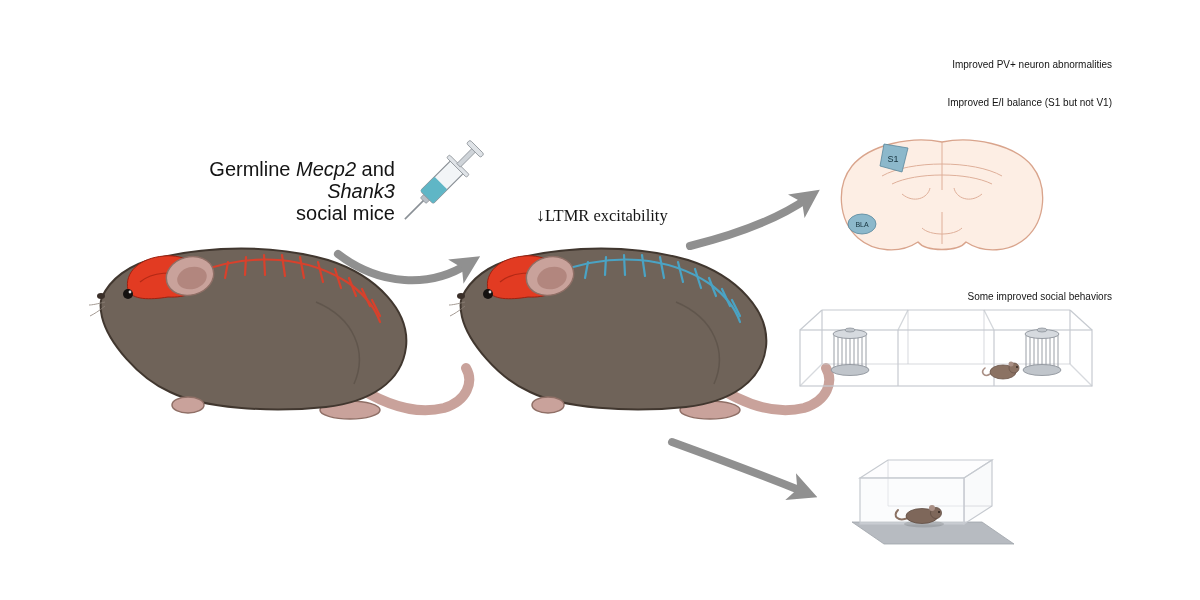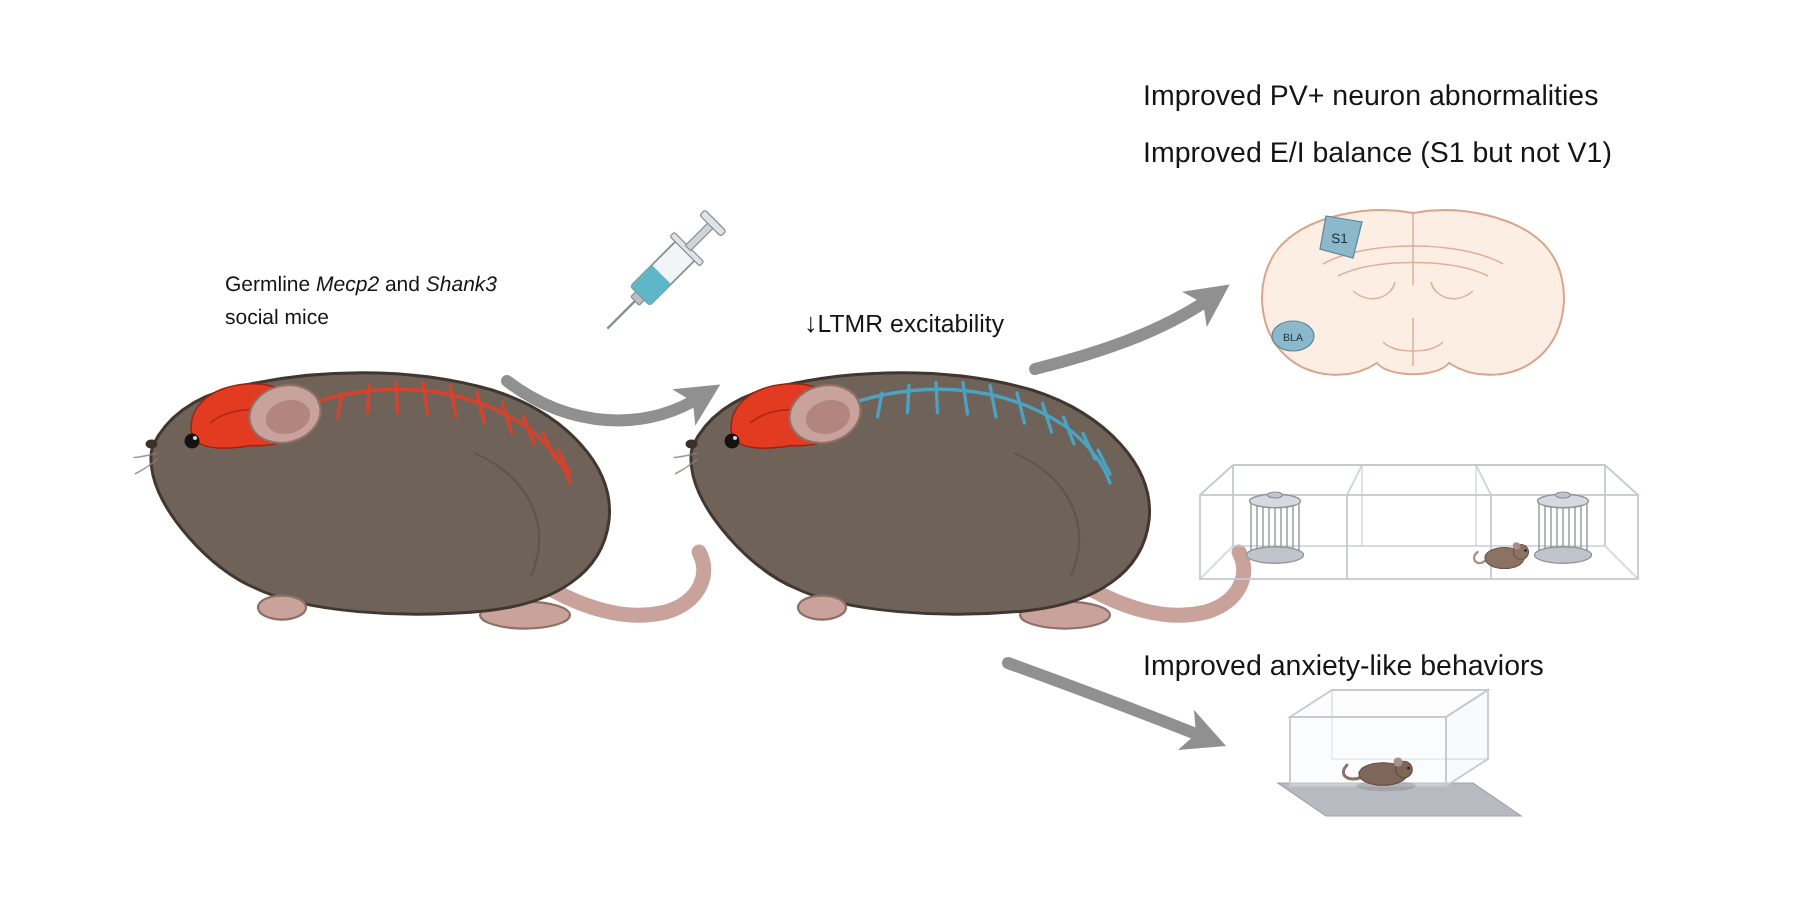--- a/index.html
+++ b/index.html
@@ -1,20 +1,20 @@
 <!DOCTYPE html>
 <html><head>
 <meta charset="utf-8">
 <style>
   html,body{margin:0;padding:0;background:#fff;}
   #figure{position:relative;width:1200px;height:600px;background:#ffffff;overflow:hidden;
           font-family:"Liberation Sans",sans-serif;color:#141414;}
   .abs{position:absolute;}
-  .lbl{text-align:left;font-size:19px;line-height:22px;}
-  .lbl-lg{font-size:14px;line-height:22px;text-align:left;margin-top:20px;}
+  .lbl{text-align:right;font-size:10px;line-height:22px;}
+  .lbl-lg{font-size:20px;line-height:22px;text-align:right;}
   .italic{font-style:italic;}
   .ltmr{font-size:16.5px;white-space:nowrap;}
   .ltmr .dn{font-weight:700;font-size:18px;}
   svg{display:block;}
   .gap-top{margin-top:16px;}
 </style>
 </head>
 <body>
 
 <div id="figure">
@@ -30,21 +30,21 @@
       <rect x="-4" y="12" width="8" height="6" rx="1" fill="#b9bfc6" stroke="#8a9096" stroke-width="0.8"></rect>
       <rect x="-9" y="-30" width="18" height="43" rx="2" fill="#f2f5f7" stroke="#8a9096" stroke-width="1.2"></rect>
       <rect x="-9" y="-7" width="18" height="20" rx="1" stroke="none" fill="#5fb6c6"></rect>
       <rect x="-14" y="-33" width="28" height="4" rx="1.5" fill="#dfe3e7" stroke="#8a9096" stroke-width="0.8"></rect>
       <rect x="-2.5" y="-54" width="5" height="22" fill="#cfd4d9" stroke="#8a9096" stroke-width="0.8"></rect>
       <rect x="-10" y="-58" width="20" height="5" rx="2" fill="#dfe3e7" stroke="#8a9096" stroke-width="0.8"></rect>
     </g>
   </svg>
 
 
-  <div class="abs ltmr" style="left:536px;top:205px;">
+  <div class="abs ltmr" style="left:536px;top:205px;font-family:Liberation Serif, serif;">
     <span class="dn">↓</span><span>LTMR excitability</span>
   </div>
 
   <svg class="abs" style="left:88px;top:242px;" width="390" height="180" viewBox="0 0 390 180">
     <path d="M 262 140 C 300 166, 332 172, 356 166 C 379 159, 386 140, 378 126" fill="none" stroke-width="10" stroke-linecap="round" stroke="#c9a29b"></path>
     <ellipse cx="262" cy="168" rx="30" ry="9" stroke="#8f6f66" stroke-width="1.5" fill="#c9a29b"></ellipse>
     <path d="M 14 55 C 22 38, 40 22, 70 16 C 120 4, 185 2, 240 18 C 290 34, 322 70, 318 105 C 314 140, 282 160, 238 165 C 180 171, 115 166, 82 150 C 50 136, 20 100, 14 75 C 12 66, 12 60, 14 55 Z" stroke="#41372f" stroke-width="2" fill="#6f6359"></path>
     <path d="M 228 60 C 266 76, 280 110, 266 142" fill="none" stroke="#544a41" stroke-width="1.5" opacity="0.55"></path>
     <ellipse cx="100" cy="163" rx="16" ry="8" stroke="#8f6f66" stroke-width="1.5" fill="#c9a29b"></ellipse>
     <path d="M 40 48 C 36 30, 52 16, 76 14 C 98 12, 114 24, 113 38 C 112 50, 98 56, 80 55 C 62 58, 44 58, 40 48 Z" stroke="#9e2110" stroke-width="1" fill="#e23b22"></path>
@@ -147,20 +147,21 @@
       <path d="M 156 62 C 144 72, 130 66, 128 56"></path>
       <path d="M 116 80 L 116 112"></path>
       <path d="M 96 96 C 104 104, 128 104, 136 96"></path>
     </g>
     <polygon points="58,12 82,16 76,40 54,34" stroke="#58869c" stroke-width="0.8" fill="#8cb8cb"></polygon>
     <text x="67" y="30" font-size="9" text-anchor="middle" fill="#15323d" font-family="Liberation Sans, sans-serif">S1</text>
     <ellipse cx="36" cy="92" rx="14" ry="10" stroke="#58869c" stroke-width="0.8" fill="#8cb8cb"></ellipse>
     <text x="36" y="95" font-size="7" text-anchor="middle" fill="#15323d" font-family="Liberation Sans, sans-serif">BLA</text>
   </svg>
 
+  <div class="abs lbl" style="left:762px;top:286px;width:350px;">Some improved social behaviors</div>
 
   <svg class="abs" style="left:798px;top:304px;" width="296" height="90" viewBox="0 0 296 90">
     <g stroke="#c6cad0" stroke-width="1.2" fill="none">
       <path d="M 24 6 L 272 6"></path>
       <path d="M 2 26 L 24 6"></path>
         <path d="M 294 26 L 272 6"></path>
       <rect x="2" y="26" width="292" height="56"></rect>
       <path d="M 24 6 L 24 60"></path>
         <path d="M 272 6 L 272 60"></path>
       <path d="M 24 60 L 272 60" opacity="0.7"></path>
@@ -207,21 +208,20 @@
     </g>
     <g>
       <path d="M 192 70 C 186 74, 182 68, 187 64" fill="none" stroke="#a98f85" stroke-width="1.6" stroke-linecap="round"></path>
       <ellipse cx="205" cy="68" rx="13" ry="7" fill="#8b7263" stroke="#6b564a" stroke-width="0.8"></ellipse>
       <circle cx="216" cy="64" r="5" fill="#8b7263" stroke="#6b564a" stroke-width="0.8"></circle>
       <circle cx="213" cy="60" r="2.5" fill="#a98f85"></circle>
       <circle cx="219" cy="63" r="0.9" fill="#2b211c"></circle>
     </g>
   </svg>
 
-  <div class="abs lbl" style="left:762px;top:434px;width:350px;">Improved anxiety-like behaviors</div>
 
   <svg class="abs" style="left:842px;top:452px;" width="180" height="98" viewBox="0 0 180 98">
     <polygon points="10,70 140,70 172,92 42,92" fill="#b7bbc1" stroke="#9fa4ab" stroke-width="0.8"></polygon>
     <g>
       <polygon points="18,26 46,8 150,8 122,26" fill="rgba(250,251,252,0.45)" stroke="#c6cad0" stroke-width="1.2"></polygon>
       <polygon points="122,26 150,8 150,54 122,72" fill="rgba(240,242,245,0.4)" stroke="#c6cad0" stroke-width="1.2"></polygon>
       <path d="M 46 8 L 46 54 L 150 54" fill="none" stroke="#c6cad0" stroke-width="1" opacity="0.6"></path>
       <rect x="18" y="26" width="104" height="46" fill="rgba(244,246,248,0.35)" stroke="#c6cad0" stroke-width="1.2"></rect>
     </g>
     <g>

